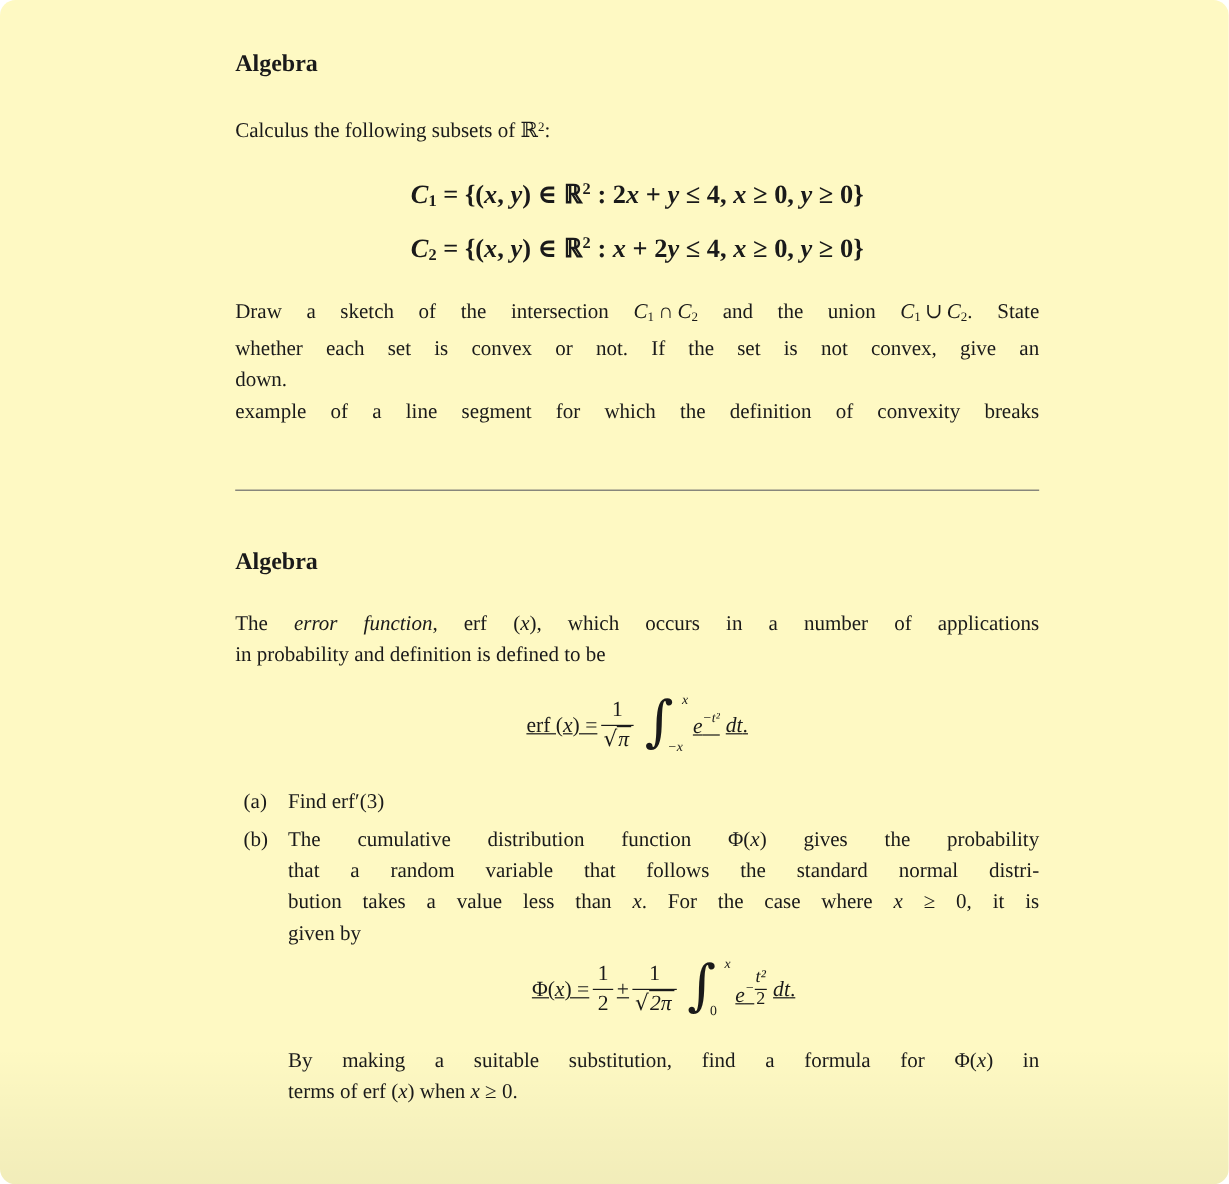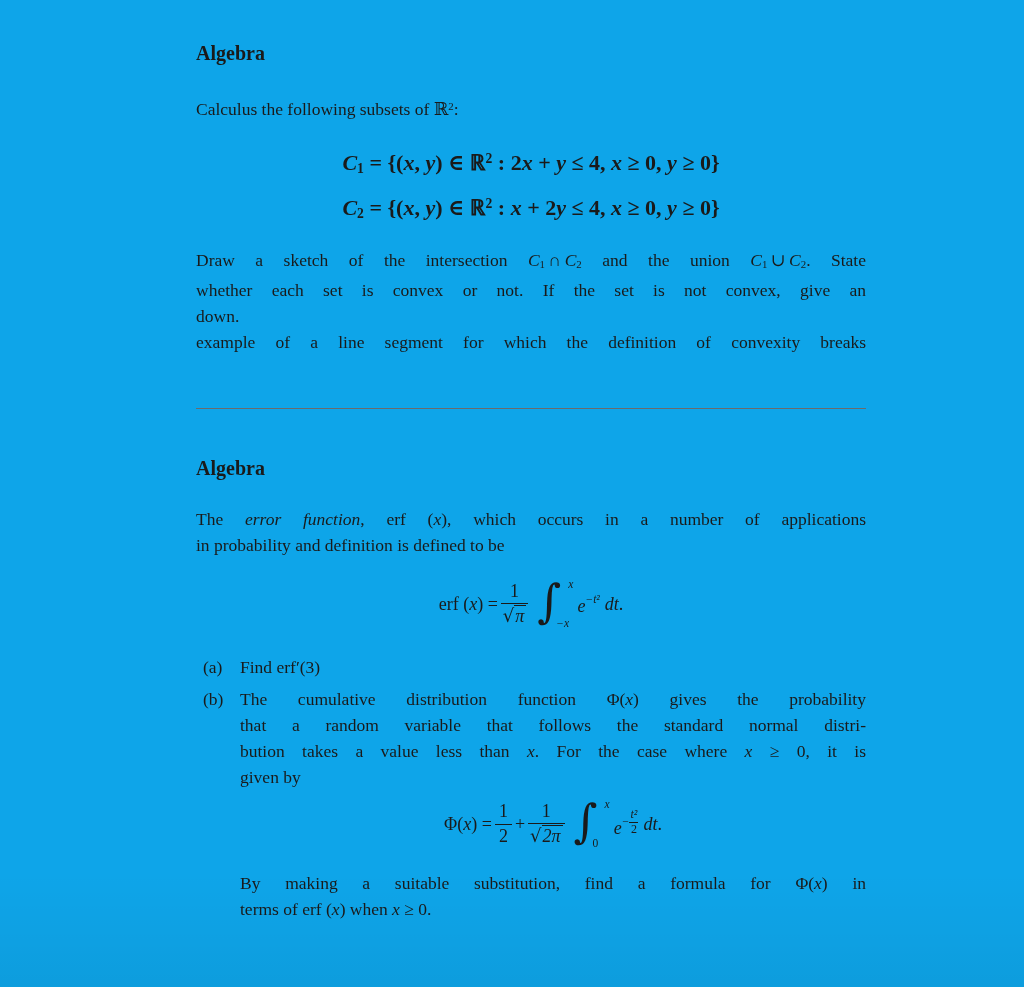--- a/index.html
+++ b/index.html
@@ -1,19 +1,20 @@
 <!DOCTYPE html>
 <html><head>
 <meta charset="utf-8">
 <style>
   html,body { margin:0; padding:0; background:#ffffff; }
   .page {
-    position:relative; width:1024px; height:987px; background:#0ea5e9;
+    position:relative; width:1024px; height:987px; background:#fef9c3;
     font-family:"Liberation Serif","DejaVu Serif",serif; color:#1a1a1a;
     overflow:hidden;
+    border-radius:13px;
   }
   .content { position:absolute; left:196px; top:0; width:670px; padding-top:41px; }
 
   .sec-heading { font-size:20px; line-height:24px; font-weight:bold; }
   .para { font-size:17.5px; line-height:26px; }
   .tline { text-align:justify; text-align-last:justify; }
   .tline-last { text-align-last:left; }
 
   .tk-r { font-style:normal; }
   .tk-i { font-style:italic; }
@@ -27,37 +28,37 @@
   .divider { border:none; border-top:1px solid #6b6b6b; height:0; margin:53px 0 0 0; }
 
   .mt-intro { margin-top:28px; }
   .mt-body  { margin-top:18px; }
   .mt-calc-head { margin-top:47px; }
   .mt-calc-intro { margin-top:26px; }
 
   
   .deq { display:flex; justify-content:center; align-items:center; margin-top:14px;
          font-size:18px; height:64px; }
-  .deq .piece { white-space:nowrap; }
+  .deq .piece { white-space:nowrap;text-decoration:underline; }
   .frac { display:inline-block; text-align:center; vertical-align:middle; margin:0 3px; }
   .frac .num { display:block; padding:0 4px 2px; border-bottom:1px solid #1a1a1a; line-height:1.1; }
   .frac .den { display:block; padding:2px 2px 0; line-height:1.1; }
   .sqrt { white-space:nowrap; }
   .sqrt .rad { font-family:"DejaVu Serif",serif; }
   .sqrt .arg { border-top:1px solid #1a1a1a; padding:0 2px 0 1px; }
   .big-int { font-size:46px; line-height:1; font-family:"DejaVu Serif",serif;
              transform:translateY(-3px); margin-left:6px; }
   .int-lims { display:inline-flex; flex-direction:column; justify-content:space-between;
               height:54px; font-size:11.5px; line-height:1; margin-right:4px; }
   .int-lims .up { font-style:italic; padding-left:7px; padding-top:2px; }
   .int-lims .dn { font-style:italic; margin-left:-5px; padding-bottom:2px; }
   .int-lims .rm { font-style:normal; }
   .ebase { font-style:italic; }
   .eexp { font-size:11.5px; font-style:italic; vertical-align:0.75em; }
-  .tfrac { display:inline-block; text-align:center; vertical-align:middle; font-size:12px; }
+  .tfrac { display:inline-block; text-align:center; vertical-align:middle; font-size:15px; }
   .tfrac .tnum { display:block; border-bottom:1px solid #1a1a1a; line-height:1.15; font-style:italic; padding:0 1px; }
   .tfrac .tden { display:block; line-height:1.15; font-style:normal; }
   .trail { margin-left:5px; }
 
   
   .enum { display:flex; font-size:17.5px; line-height:26px; }
   .enum-label { width:44px; flex:none; box-sizing:border-box; padding-left:7px; }
   .enum-body { flex:1; }
   .mt-item-a { margin-top:18px; }
   .mt-item-b { margin-top:6px; }

